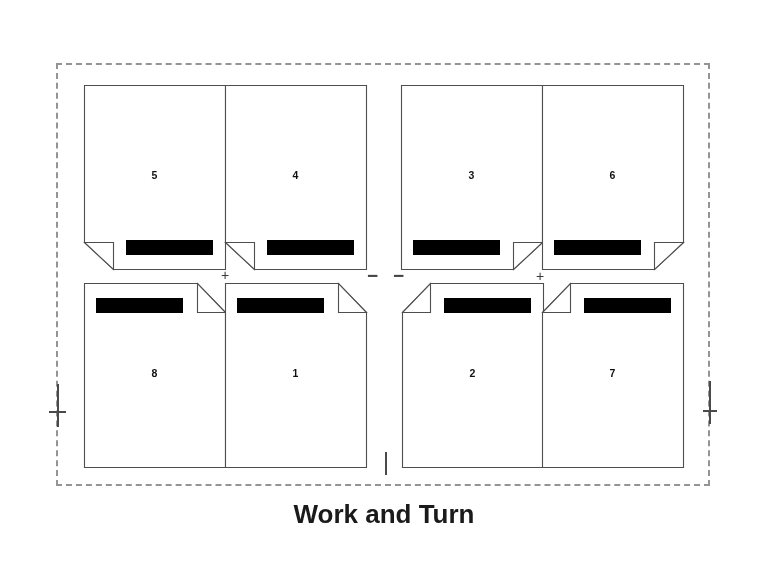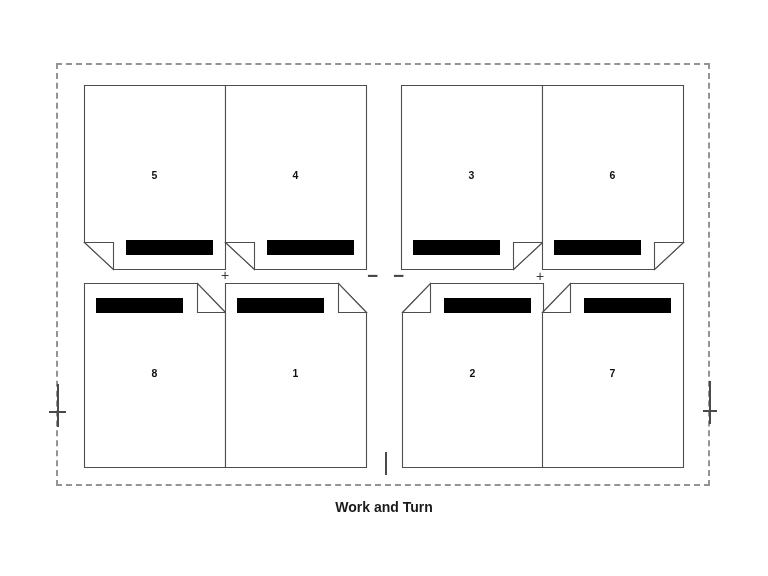--- a/index.html
+++ b/index.html
@@ -24,21 +24,21 @@
     font-size:14px;color:#383838;
   }
   .minus{
     position:absolute;width:13px;height:14px;line-height:13px;text-align:center;
     font-size:19px;font-weight:bold;color:#454545;
   }
   .vline{position:absolute;width:1.5px;background:#4a4a4a;}
   .hbar{position:absolute;height:1.5px;background:#4a4a4a;}
   .title{
     position:absolute;left:0;top:499px;width:768px;text-align:center;
-    font-size:14px;font-weight:bold;color:#1a1a1a;
+    font-size:26px;font-weight:bold;color:#1a1a1a;
   }
 </style>
 </head>
 <body>
 
 <div class="canvas">
 
   <div class="boundary"></div>
 
   <div class="page" style="left:84px;top:85px">

